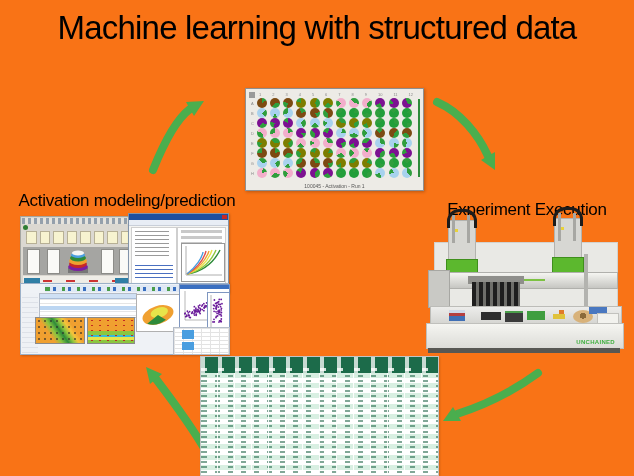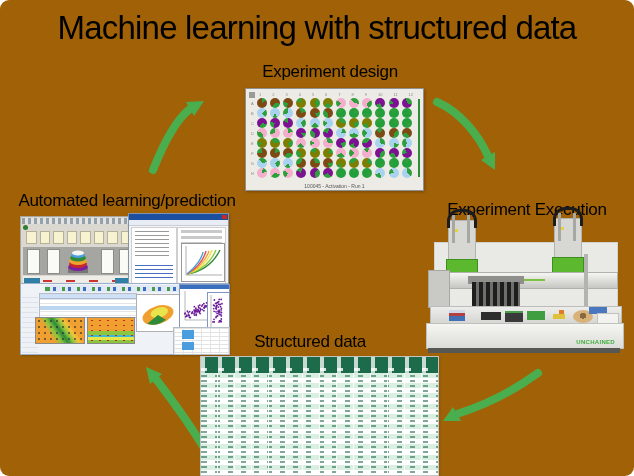--- a/index.html
+++ b/index.html
@@ -1,17 +1,17 @@
 <!DOCTYPE html>
 <html><head>
 <meta charset="utf-8">
 <style>
   html,body{margin:0;padding:0;background:#fff;}
-  .page{position:relative;width:634px;height:476px;background:#a16207;overflow:hidden;
-        font-family:"Liberation Sans",sans-serif;color:#000;border-radius:9px;}
+  .page{position:relative;width:634px;height:476px;background:#f97316;overflow:hidden;
+        font-family:"Liberation Sans",sans-serif;color:#000;}
   .title{position:absolute;left:0;right:0;top:9px;text-align:center;font-size:33px;
          font-weight:400;letter-spacing:-0.8px;white-space:nowrap;}
   .lbl{position:absolute;text-align:center;font-size:17px;letter-spacing:-0.3px;white-space:nowrap;}
   .lbl-design{left:230px;width:200px;top:62px;}
   .lbl-model{left:12px;width:230px;top:191px;}
   .lbl-exec{left:427px;width:200px;top:200px;}
   .lbl-struct{left:210px;width:200px;top:332px;}
 
   
   .plate{position:absolute;left:245px;top:88px;width:177px;height:101px;background:#edebe6;
@@ -150,24 +150,22 @@
            letter-spacing:.3px;}
   .r-shadow{position:absolute;left:2px;top:136px;width:192px;height:5px;background:#575753;}
 </style>
 </head>
 <body>
 
 <div class="page">
 
   <div class="title">Machine learning with structured data</div>
 
-  <div class="lbl lbl-design">Experiment design</div>
-  <div class="lbl lbl-model">Automated learning/prediction</div>
+  <div class="lbl lbl-model">Activation modeling/prediction</div>
   <div class="lbl lbl-exec">Experiment Execution</div>
-  <div class="lbl lbl-struct">Structured data</div>
 
   <svg class="arrows" width="634" height="476">
     <g>
       <path d="M153,170 C165,140 178,118 190,109" stroke="#4aae4e"></path>
       <polygon points="204,101 194,116 186,102" fill="#4aae4e"></polygon>
     </g>
     <g>
       <path d="M437,102 C460,112 478,134 488,156" stroke="#4aae4e"></path>
       <polygon points="495,170 481,160 495,152" fill="#4aae4e"></polygon>
     </g>

